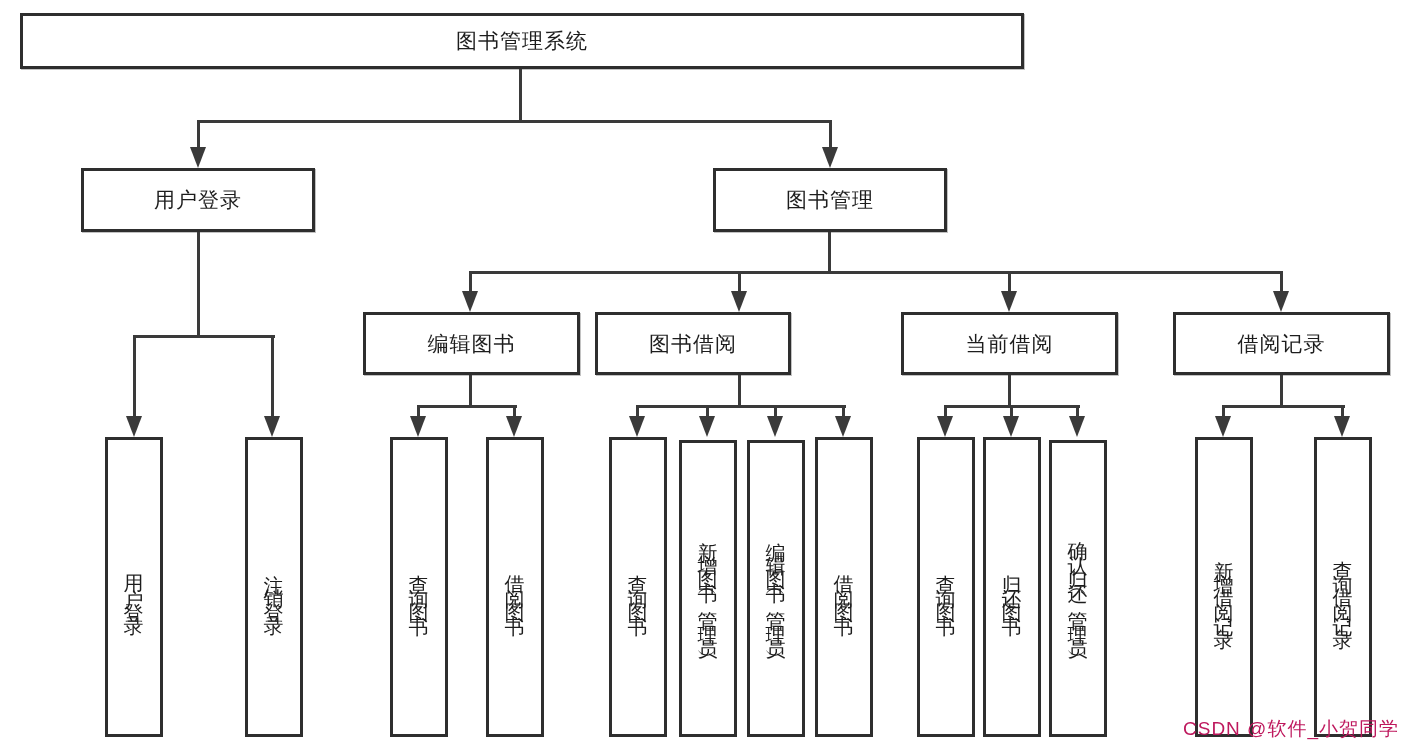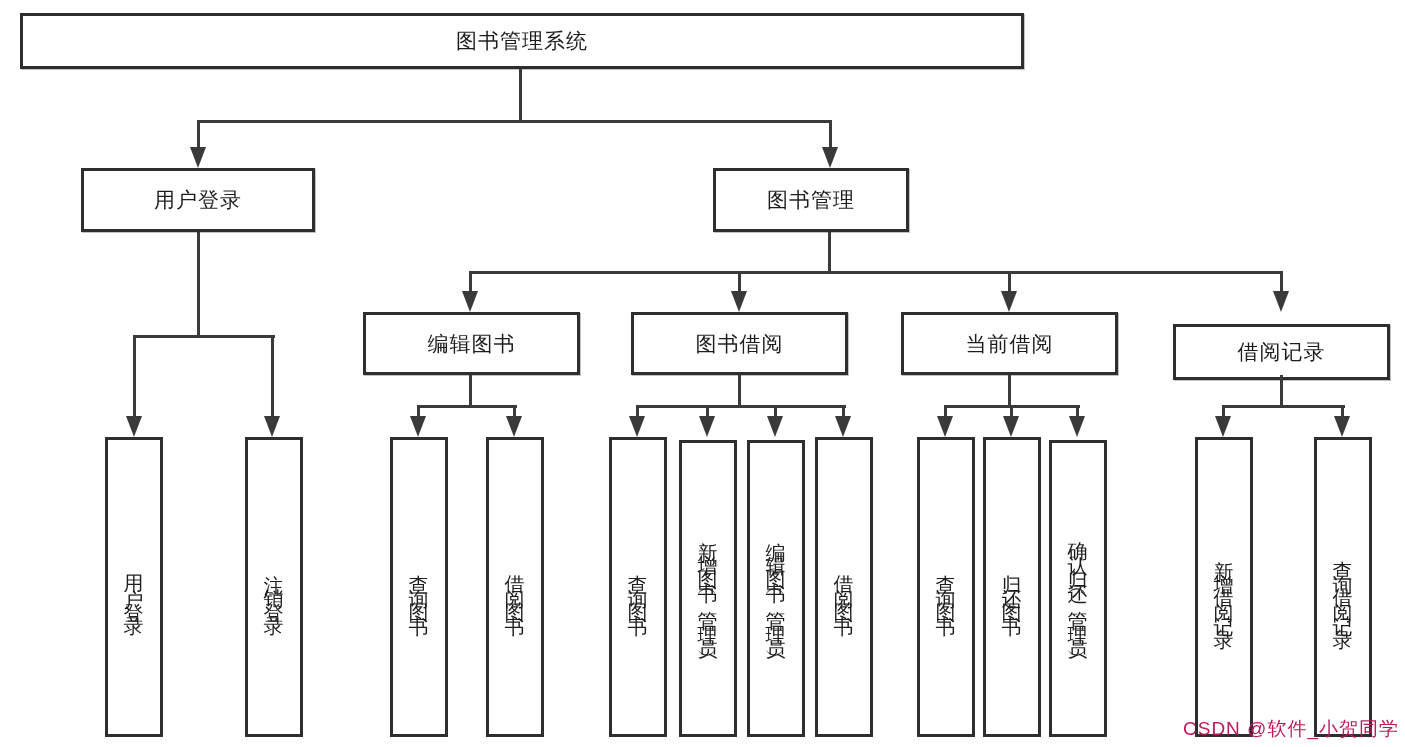--- a/index.html
+++ b/index.html
@@ -56,46 +56,46 @@
   </div>
 
   <div class="vl" style="left:519px;top:69px;height:51px;"></div>
   <div class="hl" style="left:197px;top:120px;width:634px;"></div>
   <div class="arrow" style="left:197px;top:120px;height:27px;"></div>
   <div class="arrow" style="left:829px;top:120px;height:27px;"></div>
 
   <div class="box" style="left:81px;top:168px;width:234px;height:64px;">
     <span>用户登录</span>
   </div>
-  <div class="box" style="left:713px;top:168px;width:196px;height:64px;">
+  <div class="box" style="left:713px;top:168px;width:234px;height:64px;">
     <span>图书管理</span>
   </div>
 
   <div class="vl" style="left:197px;top:232px;height:103px;"></div>
   <div class="hl" style="left:133px;top:335px;width:142px;"></div>
   <div class="arrow" style="left:133px;top:335px;height:81px;"></div>
   <div class="arrow" style="left:271px;top:335px;height:81px;"></div>
 
   <div class="vl" style="left:828px;top:232px;height:39px;"></div>
   <div class="hl" style="left:470px;top:271px;width:813px;"></div>
   <div class="arrow" style="left:469px;top:271px;height:20px;"></div>
   <div class="arrow" style="left:738px;top:271px;height:20px;"></div>
   <div class="arrow" style="left:1008px;top:271px;height:20px;"></div>
   <div class="arrow" style="left:1280px;top:271px;height:20px;"></div>
 
   <div class="box" style="left:363px;top:312px;width:217px;height:63px;">
     <span>编辑图书</span>
   </div>
-  <div class="box" style="left:631px;top:312px;width:217px;height:63px;">
+  <div class="box" style="left:595px;top:312px;width:196px;height:63px;">
     <span>图书借阅</span>
   </div>
   <div class="box" style="left:901px;top:312px;width:217px;height:63px;">
     <span>当前借阅</span>
   </div>
-  <div class="box" style="left:1173px;top:324px;width:217px;height:56px;">
+  <div class="box" style="left:1173px;top:312px;width:217px;height:63px;">
     <span>借阅记录</span>
   </div>
 
   <div class="vl" style="left:469px;top:375px;height:30px;"></div>
   <div class="hl" style="left:418px;top:405px;width:99px;"></div>
   <div class="arrow" style="left:417px;top:405px;height:11px;"></div>
   <div class="arrow" style="left:513px;top:405px;height:11px;"></div>
 
   <div class="vl" style="left:738px;top:375px;height:30px;"></div>
   <div class="hl" style="left:637px;top:405px;width:209px;"></div>

